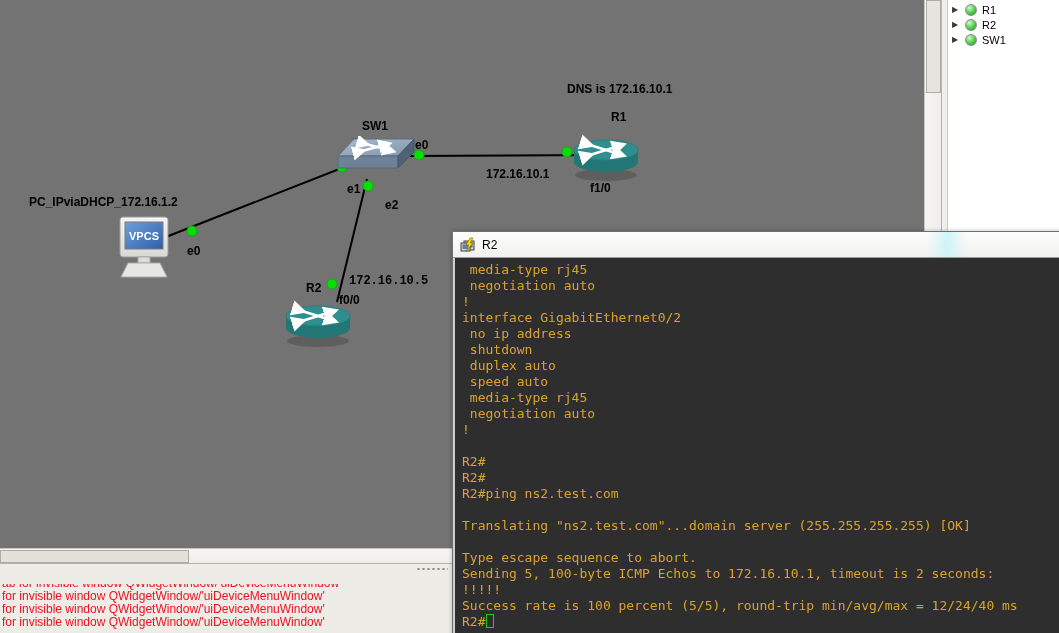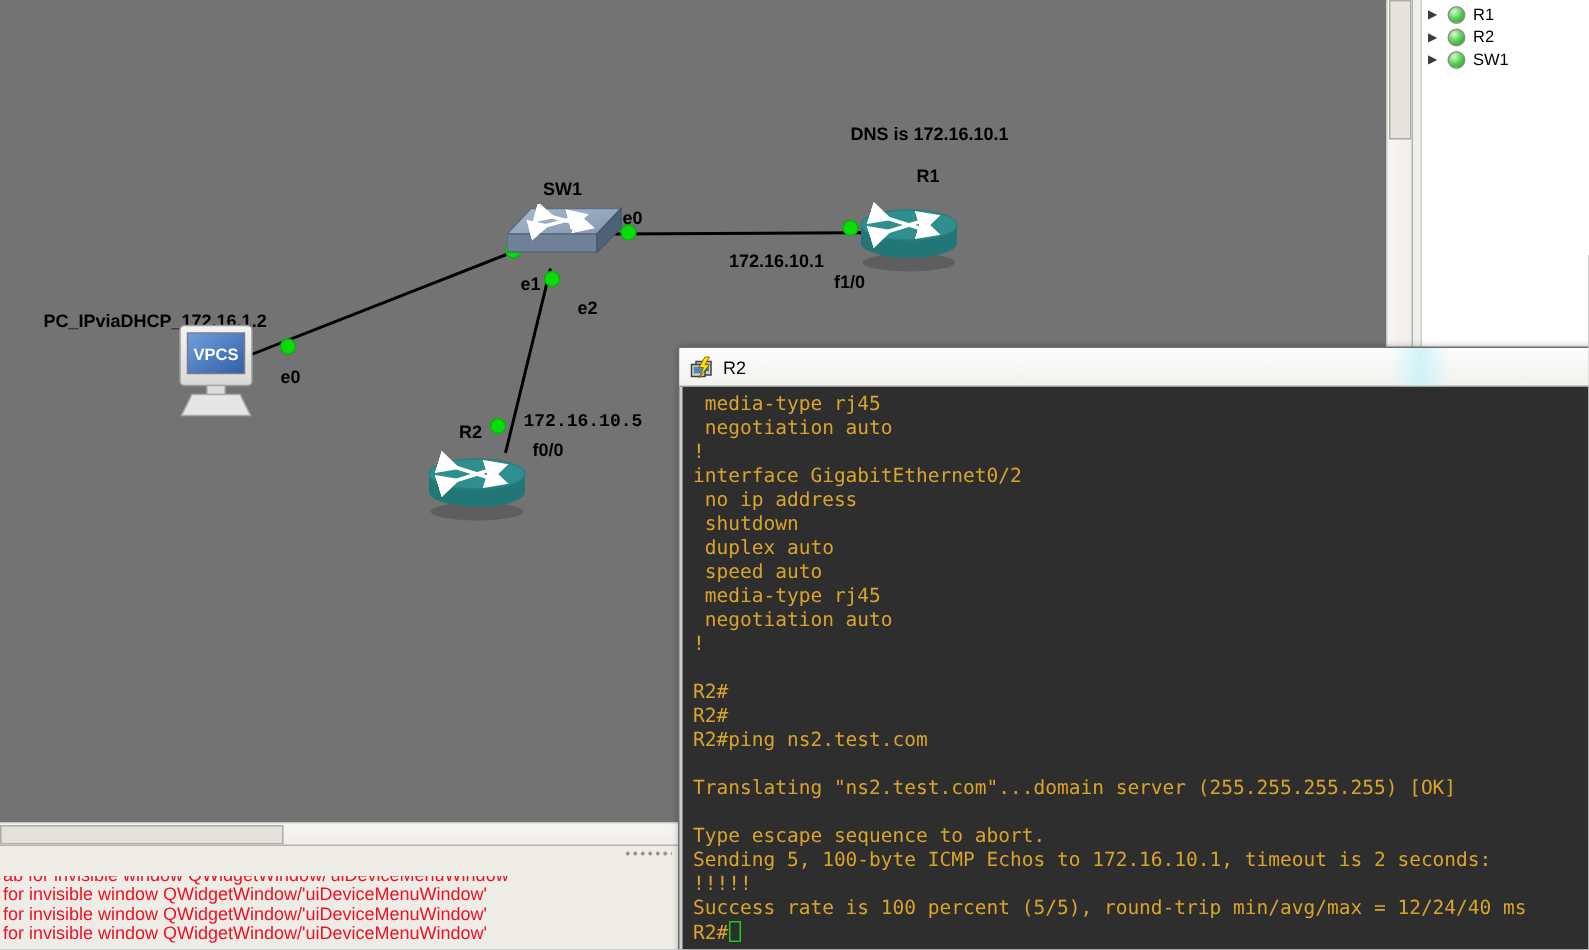--- a/index.html
+++ b/index.html
@@ -66,30 +66,30 @@
         <circle cx="419" cy="155" r="5" fill="#0adc0a" stroke="#07b507"></circle>
         <circle cx="567" cy="152" r="5" fill="#0adc0a" stroke="#07b507"></circle>
         <circle cx="368" cy="186" r="5" fill="#0adc0a" stroke="#07b507"></circle>
         <circle cx="332" cy="284" r="5" fill="#0adc0a" stroke="#07b507"></circle>
       </g>
     </svg>
 
     <div class="node-label" style="left:567px; top:82px;">DNS is 172.16.10.1</div>
     <div class="node-label" style="left:362px; top:119px;">SW1</div>
     <div class="node-label" style="left:611px; top:110px;">R1</div>
-    <div class="node-label" style="left:29px;  top:195px;margin-top:12px;">PC_IPviaDHCP_172.16.1.2</div>
+    <div class="node-label" style="left:29px;  top:195px;">PC_IPviaDHCP_172.16.1.2</div>
     <div class="node-label" style="left:306px; top:281px;">R2</div>
     <div class="node-label" style="left:187px; top:244px;">e0</div>
     <div class="node-label" style="left:347px; top:182px;">e1</div>
     <div class="node-label" style="left:415px; top:138px;">e0</div>
     <div class="node-label" style="left:385px; top:198px;text-align:right;">e2</div>
     <div class="node-label" style="left:486px; top:167px;">172.16.10.1</div>
-    <div class="node-label" style="left:556px; top:181px;">f1/0</div>
+    <div class="node-label" style="left:590px; top:181px;">f1/0</div>
     <div class="node-label" style="left:349px; top:274px;font-family:Liberation Mono, monospace;">172.16.10.5</div>
-    <div class="node-label" style="left:355px; top:293px;">f0/0</div>
+    <div class="node-label" style="left:339px; top:293px;">f0/0</div>
 
     <svg class="dev" style="left:338px; top:136px;" width="80" height="44" viewBox="0 0 80 44">
       <defs>
         <marker id="ah1" markerWidth="6" markerHeight="6" refX="4" refY="3" orient="auto">
             <path d="M0,0 L6,3 L0,6 z" fill="#fff"></path>
           </marker>
         <linearGradient id="swtop" x1="0" y1="0" x2="1" y2="1">
           <stop offset="0" stop-color="#a9bacd"></stop>
             <stop offset="1" stop-color="#8296ad"></stop>
         </linearGradient>

